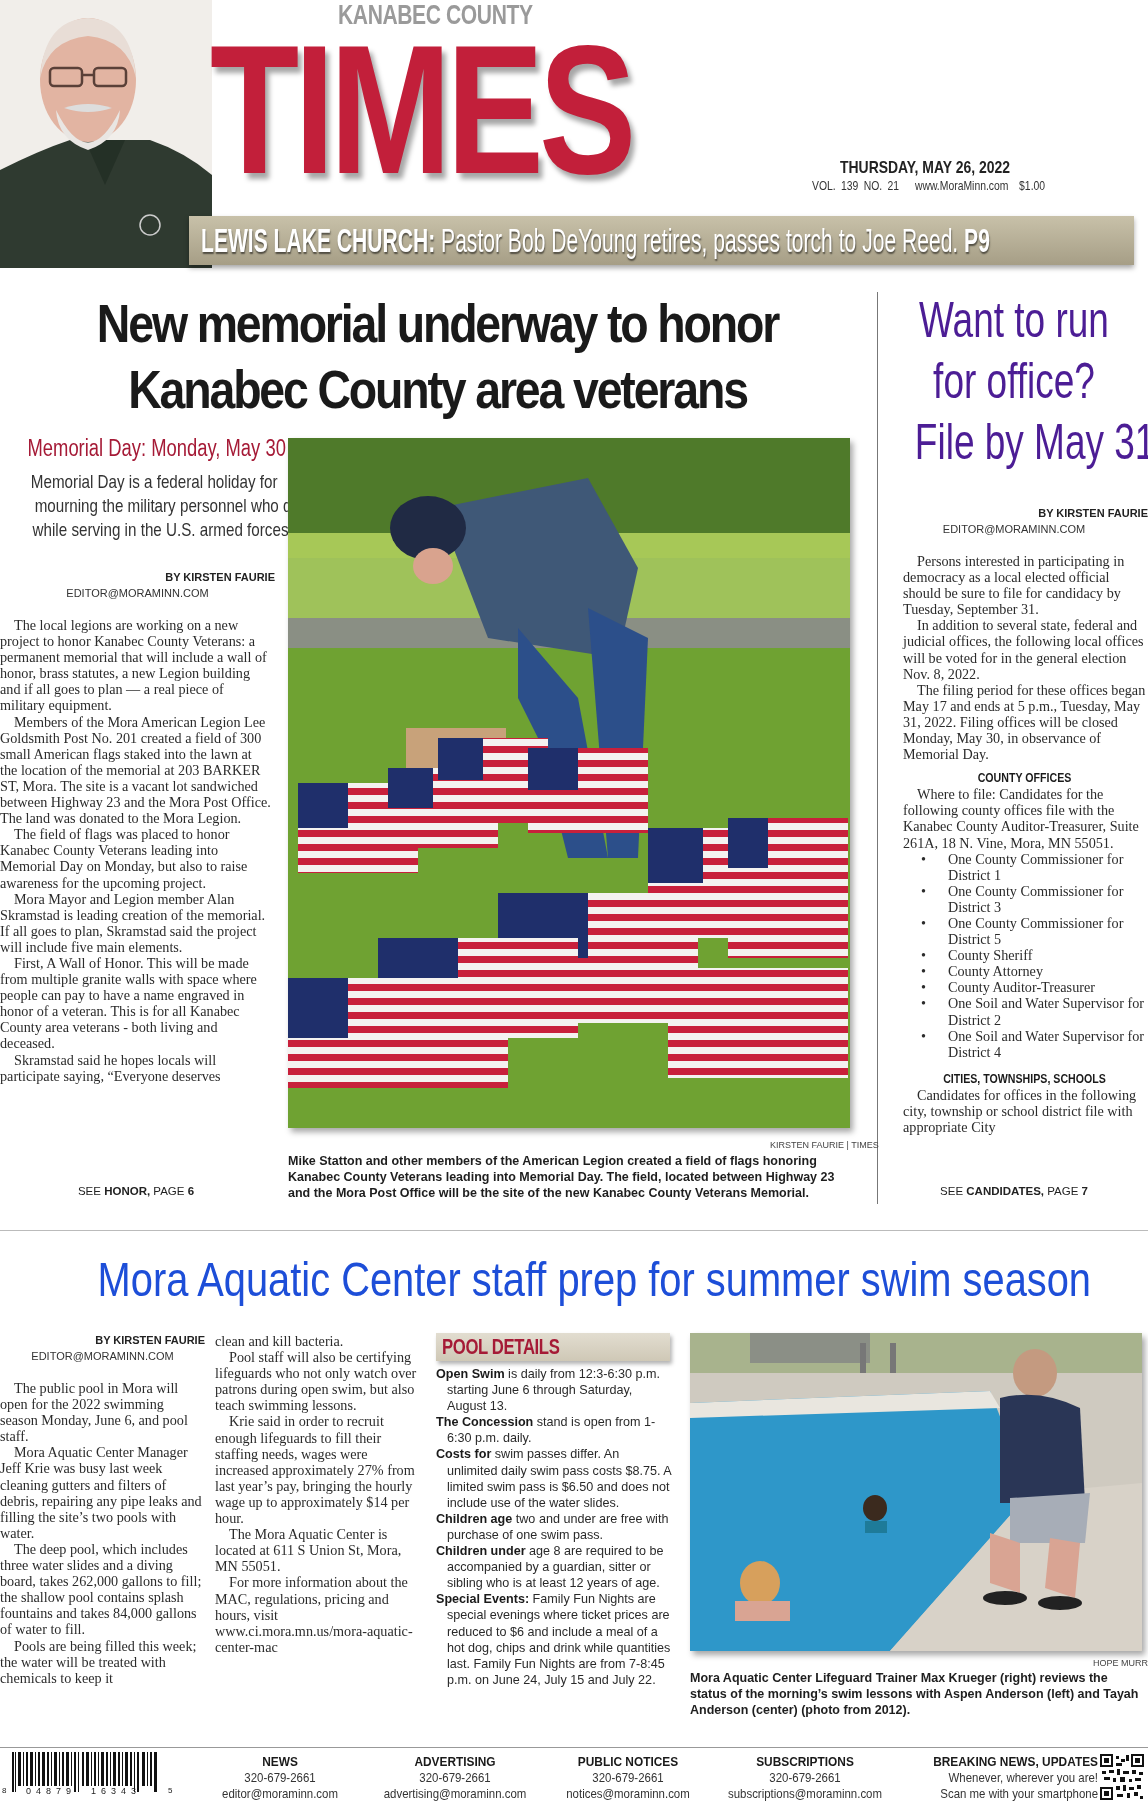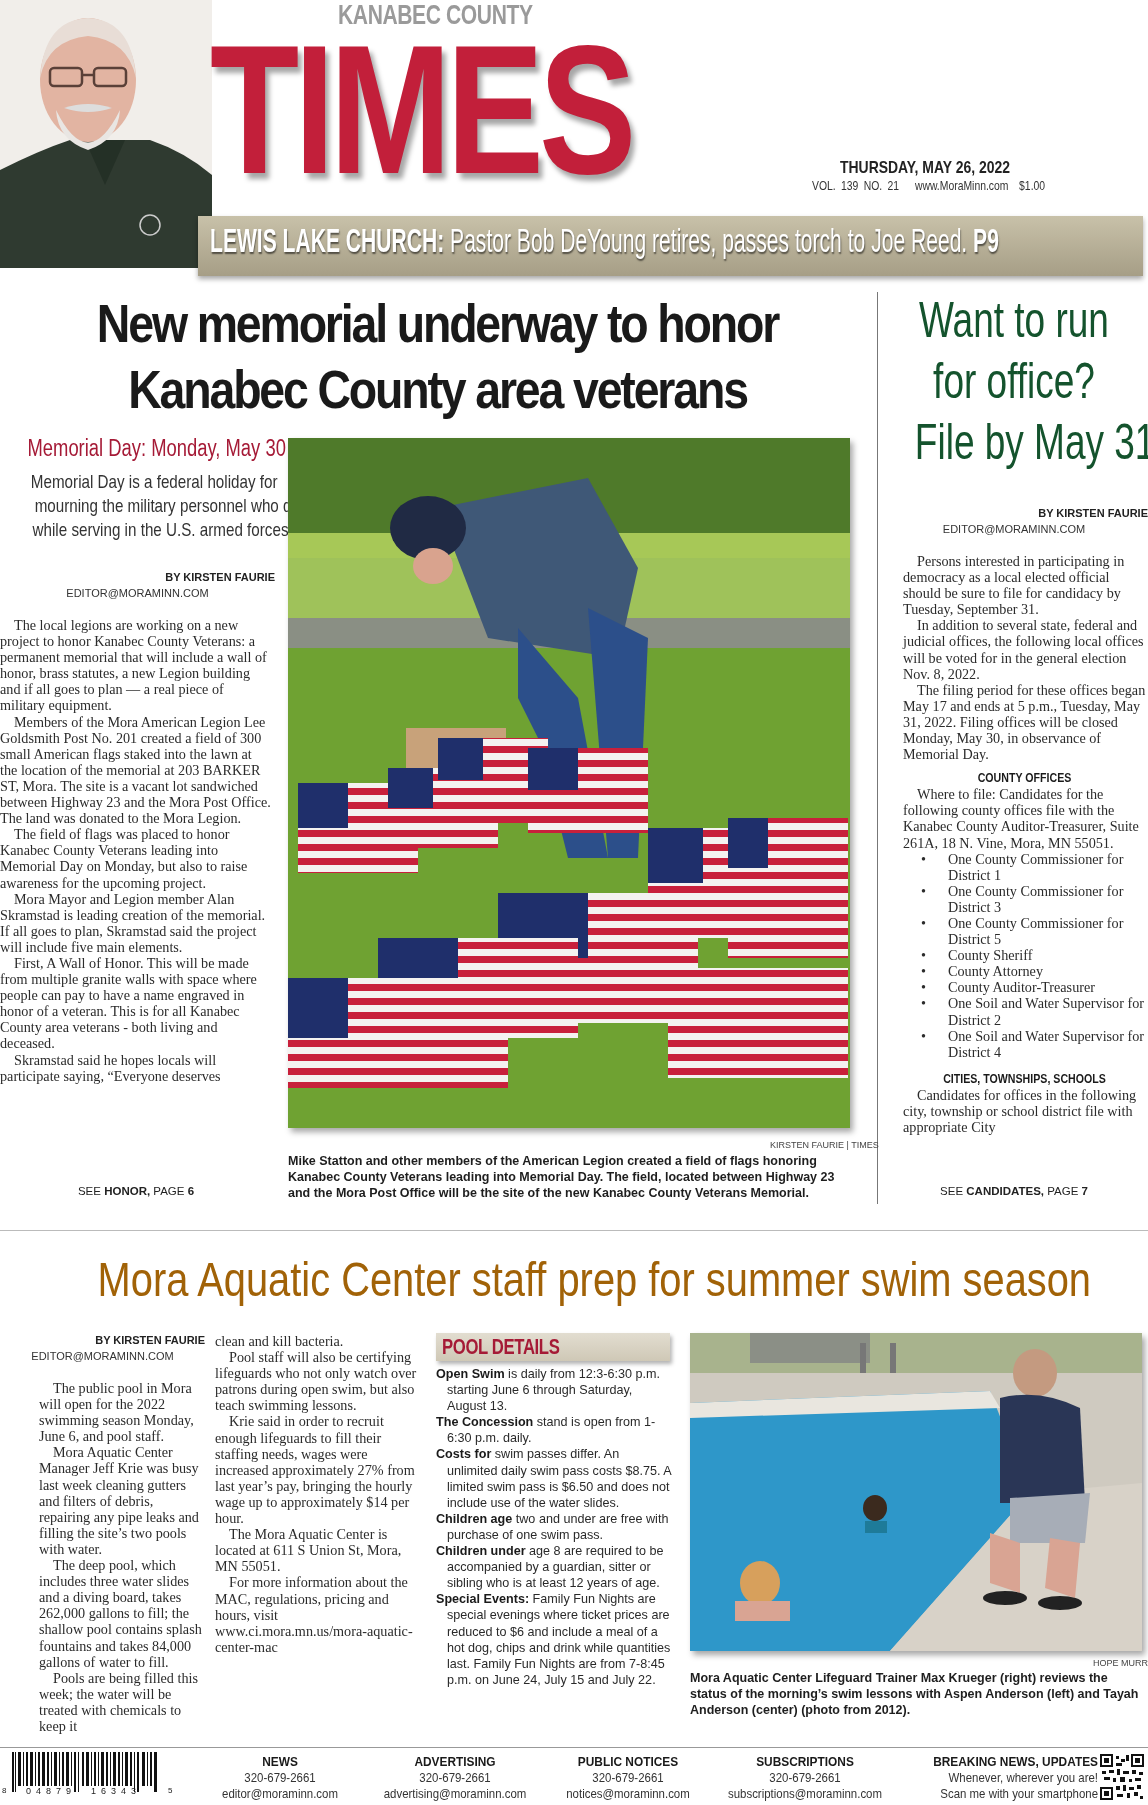--- a/index.html
+++ b/index.html
@@ -7,21 +7,21 @@
   body { position: relative; font-family: "Liberation Serif", serif; color: #2a2a2a; }
   .abs { position: absolute; }
   .sans { font-family: "Liberation Sans", sans-serif; }
 
   
   #mast-photo { left: 0; top: 0; width: 212px; height: 268px; overflow: hidden; background: linear-gradient(180deg,#f4f1ee 0%,#e9e4df 100%); }
   #mast-county { left: 338px; top: 0px; font: bold 27px "Liberation Sans", sans-serif; color: #9a9a9a; letter-spacing: -0.5px; transform: scaleX(0.78); transform-origin: left top; white-space: nowrap; }
   #mast-title { left: 210px; top: 18px; font: bold 178px/1 "Liberation Sans", sans-serif; color: #c21f3a; transform: scale(0.82,1.03); transform-origin: left top; letter-spacing: -6px; text-shadow: 5px 6px 6px rgba(0,0,0,0.35); white-space: nowrap; }
   #mast-date { left: 840px; top: 158px; font: bold 17px "Liberation Sans", sans-serif; color: #222; transform: scaleX(0.82); transform-origin: left top; white-space: nowrap; }
   #mast-meta { left: 812px; top: 178px; font: 13px "Liberation Sans", sans-serif; color: #333; transform: scaleX(0.8); transform-origin: left top; white-space: nowrap; word-spacing: 3px; }
-  #teaser { left: 198px; top: 216px; width: 945px; height: 60px; background: linear-gradient(180deg,#c8c1a9 0%,#a69e86 100%); box-shadow: 0 3px 5px rgba(0,0,0,0.35); overflow: hidden; }
+  #teaser { left: 189px; top: 216px; width: 945px; height: 49px; background: linear-gradient(180deg,#c8c1a9 0%,#a69e86 100%); box-shadow: 0 3px 5px rgba(0,0,0,0.35); overflow: hidden; }
   #teaser-text { position: absolute; left: 12px; top: 7px; font: 34px/1 "Liberation Sans", sans-serif; color: #fff; text-shadow: 1px 2px 2px rgba(0,0,0,0.55); transform: scaleX(0.62); transform-origin: left top; white-space: nowrap; }
   #teaser-text b { font-weight: bold; }
 
   
   #lead-head { left: 0; top: 290px; width: 875px; text-align: center; }
   #lead-head div { font: bold 54px/66px "Liberation Sans", sans-serif; color: #1a1a1a; letter-spacing: -2.5px; transform: scaleX(0.86); }
   #vrule-1 { left: 877px; top: 292px; width: 1px; height: 912px; background: #777; }
   #memorial-kicker { left: 0; top: 435px; width: 275px; text-align: center; font: 23px "Liberation Sans", sans-serif; color: #a51a36; transform: scaleX(0.8); transform-origin: center top; white-space: nowrap; }
   #memorial-deck { left: 0; top: 470px; width: 275px; text-align: center; font: 19px/24px "Liberation Sans", sans-serif; color: #333; }
   #memorial-deck span { display: inline-block; transform: scaleX(0.8); white-space: nowrap; }
@@ -30,30 +30,30 @@
   .body-col { font: 14.2px/16.1px "Liberation Serif", serif; color: #2b2b2b; }
   .body-col p { text-indent: 14px; }
   .see-more { text-align: center; font: 11.5px "Liberation Sans", sans-serif; color: #222; }
   .see-more b { font-weight: bold; }
 
   #flag-photo { left: 288px; top: 438px; width: 562px; height: 690px; overflow: hidden; box-shadow: 3px 4px 6px rgba(0,0,0,0.35); background: #6a9a33; }
   .credit { font: 9px "Liberation Sans", sans-serif; color: #444; text-transform: uppercase; white-space: nowrap; }
   .cutline { font: bold 12.5px/16px "Liberation Sans", sans-serif; color: #1e1e1e; }
 
   
-  #side-head { left: 880px; top: 290px; width: 268px; text-align: center; font: 50px/61px "Liberation Sans", sans-serif; color: #14532d; }
+  #side-head { left: 880px; top: 290px; width: 268px; text-align: center; font: 50px/61px "Liberation Sans", sans-serif; color: #4c1d95; }
   #side-head div { transform: scaleX(0.74); white-space: nowrap; }
   .subhead { text-align: center; font: bold 12.5px "Liberation Sans", sans-serif; color: #1a1a1a; transform: scaleX(0.85); }
   ul.offices { list-style: none; }
   ul.offices li { position: relative; padding-left: 27px; margin-left: 18px; }
   ul.offices li::before { content: "•"; position: absolute; left: 0; top: 0; }
 
   
   #hrule { left: 0; top: 1230px; width: 1148px; height: 1px; background: #bbb; }
-  #pool-head { left: 0; top: 1250px; width: 1148px; text-align: left; font: 48px/60px "Liberation Sans", sans-serif; color: #a16207; }
+  #pool-head { left: 0; top: 1250px; width: 1148px; text-align: left; font: 48px/60px "Liberation Sans", sans-serif; color: #1d4ed8; }
   #pool-head div { transform: scaleX(0.83); white-space: nowrap; }
   #pool-box-title { left: 436px; top: 1333px; width: 234px; height: 28px; background: linear-gradient(180deg,#e2ddd0,#cfc8b6); box-shadow: 2px 3px 4px rgba(0,0,0,0.3); }
   #pool-box-title span { position: absolute; left: 6px; top: 1px; font: bold 22px "Liberation Sans", sans-serif; color: #a51a36; transform: scaleX(0.76); transform-origin: left top; white-space: nowrap; letter-spacing: -0.5px; }
   #pool-details { left: 436px; top: 1366px; width: 236px; font: 12.6px/16.1px "Liberation Sans", sans-serif; color: #2a2a2a; }
   #pool-details .item { padding-left: 11px; text-indent: -11px; }
   #pool-details b { color: #1a1a1a; }
   #pool-photo { left: 690px; top: 1333px; width: 452px; height: 318px; overflow: hidden; box-shadow: 3px 4px 6px rgba(0,0,0,0.35); background: #2e95c6; }
 
   
   #foot-rule { left: 0; top: 1747px; width: 1148px; height: 1px; background: #999; }
@@ -198,21 +198,21 @@
   <span>SEE </span><b>CANDIDATES,</b><span> PAGE </span><b>7</b>
 </div>
 
 <div id="hrule" class="abs"></div>
 <div id="pool-head" class="abs">
     <div>Mora Aquatic Center staff prep for summer swim season</div>
   </div>
 
 <div class="abs byline" style="left:0;top:1334px;width:205px;">BY KIRSTEN FAURIE</div>
 <div class="abs byline-email" style="left:0;top:1350px;width:205px;">EDITOR@MORAMINN.COM</div>
-<div class="abs body-col" style="left:0;top:1380px;width:205px;padding-left:39px;">
+<div class="abs body-col" style="left:0;top:1380px;width:205px;">
   <p>The public pool in Mora will open for the 2022 swimming season Monday, June 6, and pool staff.</p>
   <p>Mora Aquatic Center Manager Jeff Krie was busy last week cleaning gutters and filters of debris, repairing any pipe leaks and filling the site’s two pools with water.</p>
   <p>The deep pool, which includes three water slides and a diving board, takes 262,000 gallons to fill; the shallow pool contains splash fountains and takes 84,000 gallons of water to fill.</p>
   <p>Pools are being filled this week; the water will be treated with chemicals to keep it</p>
 </div>
 <div class="abs body-col" style="left:215px;top:1333px;width:205px;">
   <div>clean and kill bacteria.</div>
   <p>Pool staff will also be certifying lifeguards who not only watch over patrons during open swim, but also teach swimming lessons.</p>
   <p>Krie said in order to recruit enough lifeguards to fill their staffing needs, wages were increased approximately 27% from last year’s pay, bringing the hourly wage up to approximately $14 per hour.</p>
   <p>The Mora Aquatic Center is located at 611 S Union St, Mora, MN 55051.</p>

